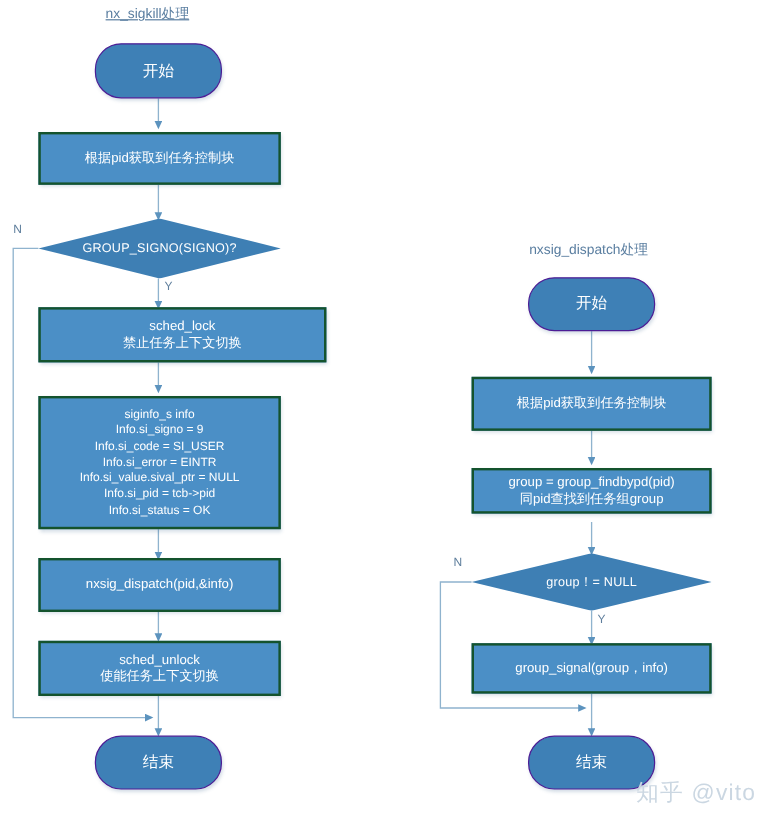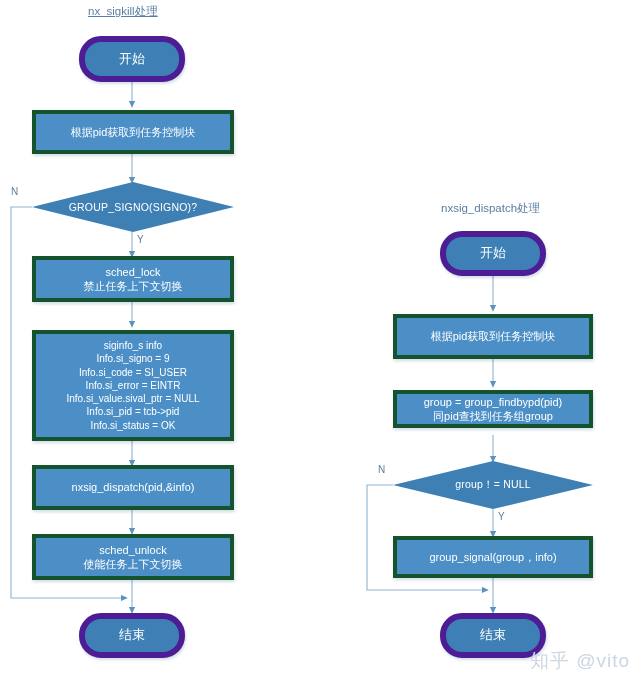--- a/index.html
+++ b/index.html
@@ -33,31 +33,31 @@
     display: flex;
     align-items: center;
     justify-content: center;
     text-align: center;
     color: #ffffff;
     line-height: 1.28;
     white-space: pre-line;
   }
   .proc {
     background: #4B8FC6;
-    border: 4px solid #14532d;
+    border: 2px solid #14532d;
     box-shadow: 1px 2px 3px rgba(60,100,140,0.22);
     font-size: 11px;
   }
   .proc.small {
     font-size: 10px;
     line-height: 1.33;
   }
   .term {
     background: #3E80B6;
-    border: 6px solid #4c1d95;
+    border: 1px solid #4c1d95;
     border-radius: 22px;
     font-size: 13px;
     box-shadow: 1px 2px 3px rgba(60,100,140,0.22);
   }
   .diamond-wrap {
     position: absolute;
   }
   .diamond-wrap svg {
     position: absolute;
     left: 0; top: 0;
@@ -134,21 +134,21 @@
   <div class="diamond-wrap" style="left:32px; top:182px; width:202px; height:50px;">
     <svg width="202" height="50" viewBox="0 0 202 50" xmlns="http://www.w3.org/2000/svg">
       <polygon points="101,0 202,25 101,50 0,25" fill="#3E7FB4"></polygon>
     </svg>
     <div class="diamond-label">GROUP_SIGNO(SIGNO)?</div>
   </div>
 
   <div class="edge-label" style="left:11px; top:186px;">N</div>
   <div class="edge-label" style="left:137px; top:234px;">Y</div>
 
-  <div class="node proc" style="left:32px; top:256px; width:202px; height:46px;">sched_lock
+  <div class="node proc" style="left:32px; top:256px; width:240px; height:46px;">sched_lock
 禁止任务上下文切换</div>
 
   <div class="node proc small" style="left:32px; top:330px; width:202px; height:111px;">siginfo_s info
 Info.si_signo = 9
 Info.si_code = SI_USER
 Info.si_error = EINTR
 Info.si_value.sival_ptr = NULL
 Info.si_pid = tcb-&gt;pid
 Info.si_status = OK</div>
 

